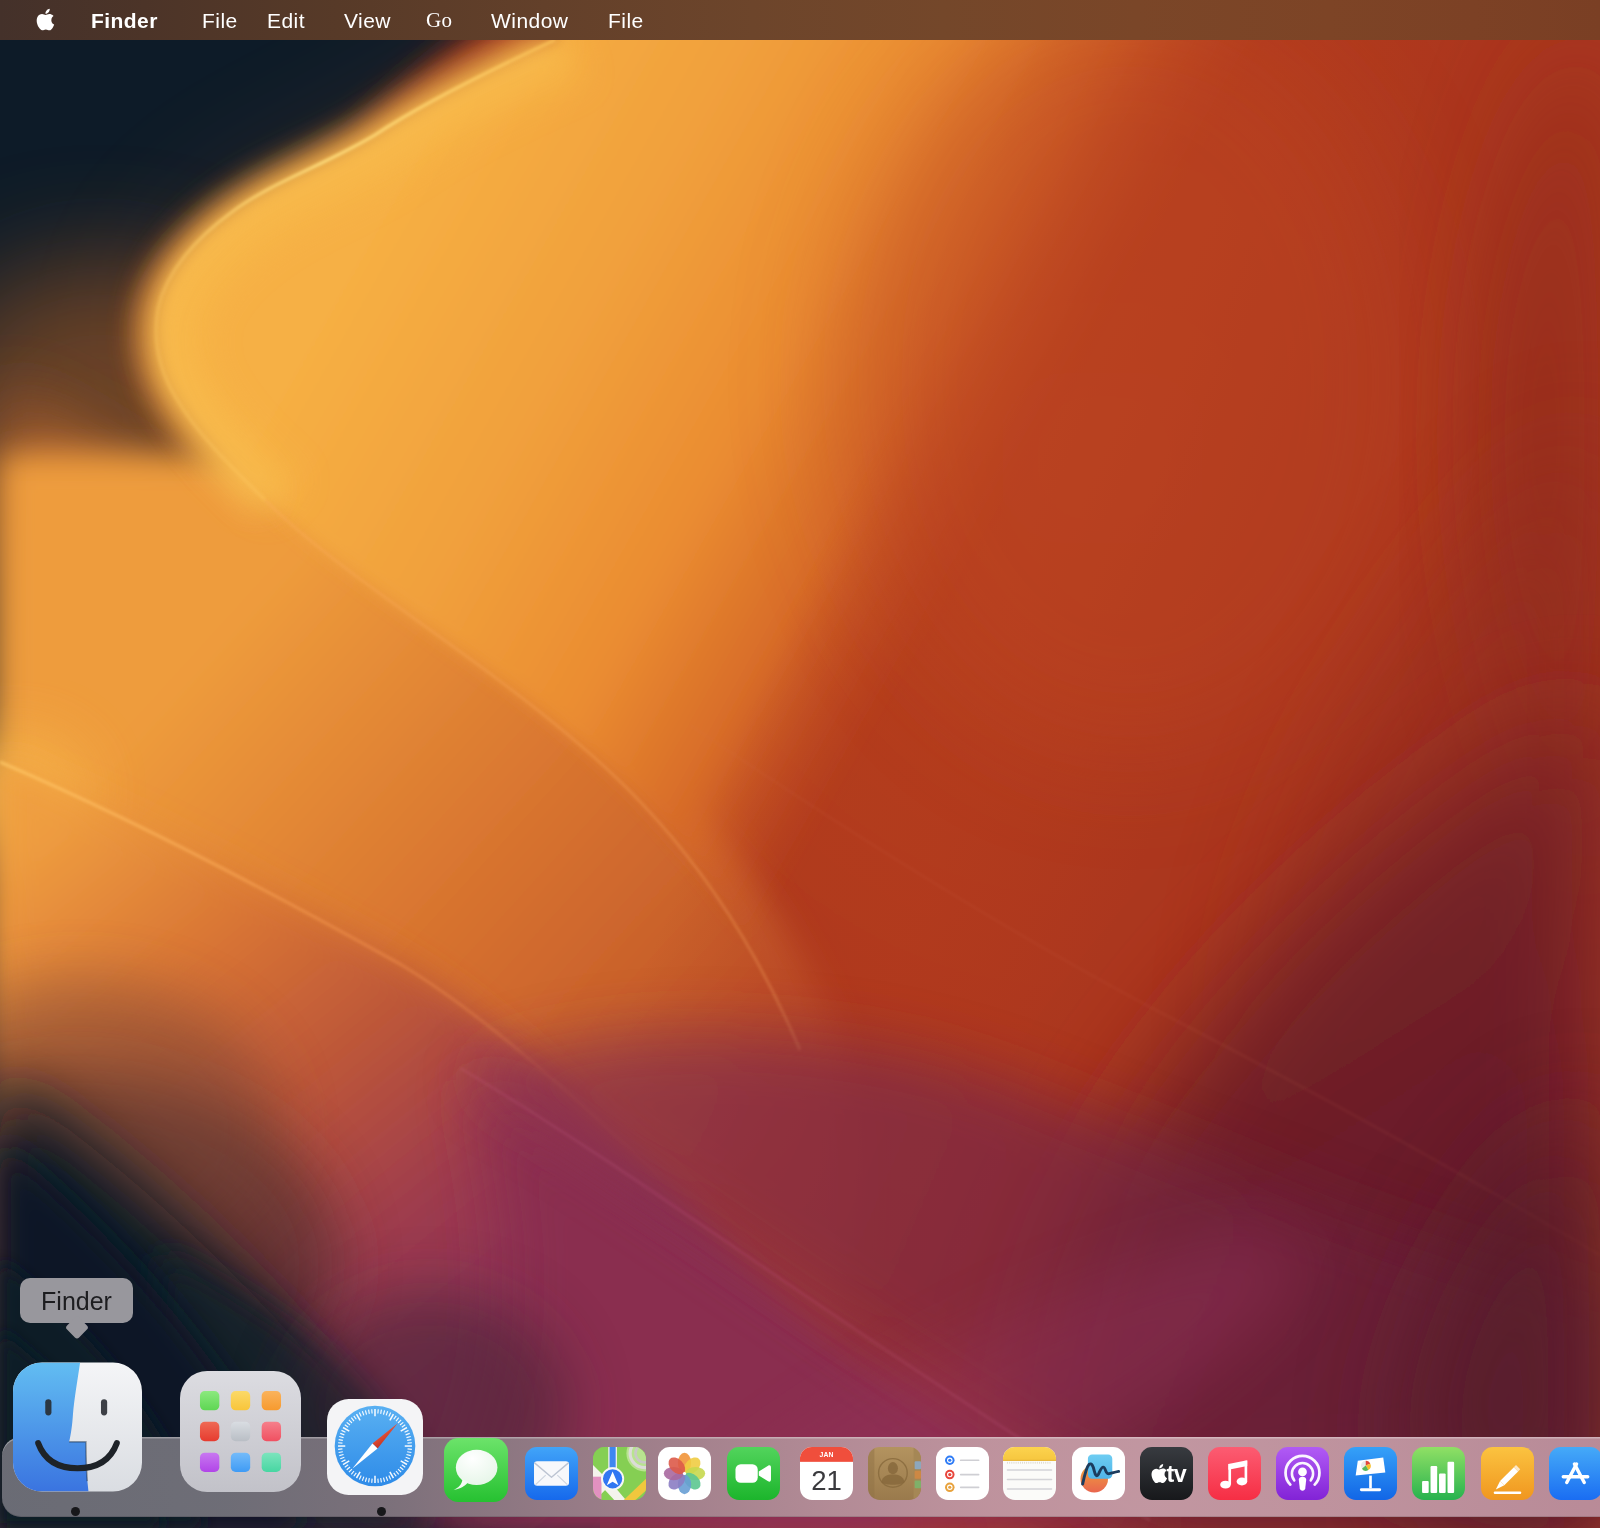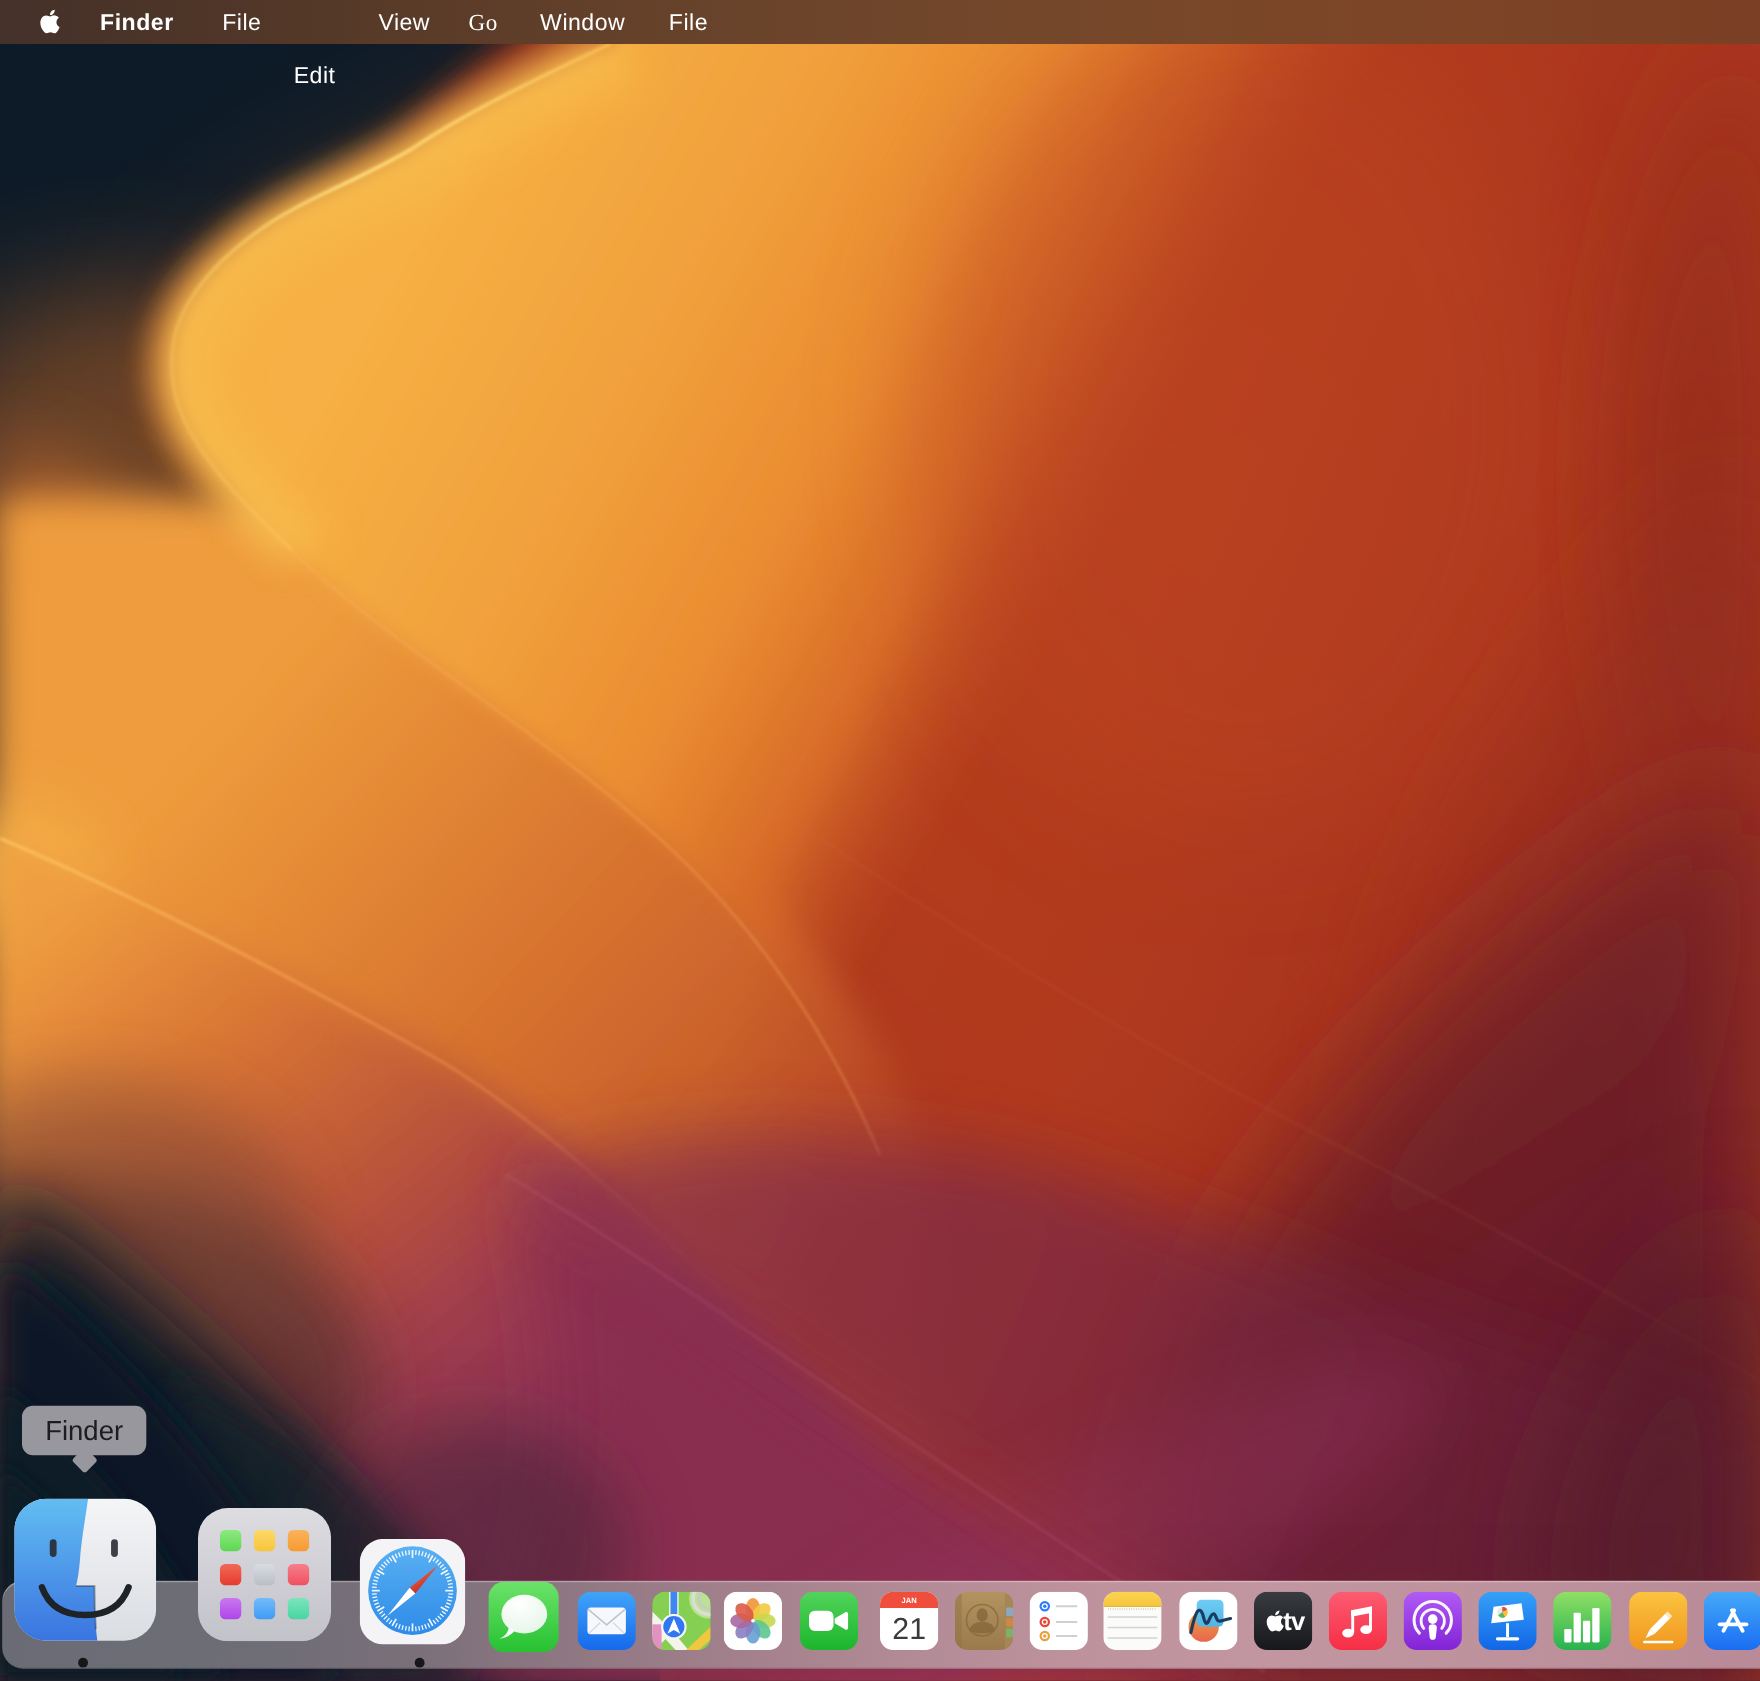--- a/index.html
+++ b/index.html
@@ -152,21 +152,21 @@
   <path d="M 0,1260 C 95,1330 170,1430 205,1528 L 0,1528 Z" fill="#0d1a26" filter="url(#b8)"></path>
   <path d="M 0,1330 L 100,1415 C 135,1455 155,1495 162,1528 L 0,1528 Z" fill="#0e1b27" filter="url(#b8)"></path>
 </svg>
 
 <div id="menubar">
   <svg style="position:absolute;left:33px;top:7px" width="23" height="25" viewBox="0 0 17 20">
     <path fill="#ffffff" d="M13.95,10.59c0.02,2.6,2.28,3.46,2.3,3.47c-0.02,0.06-0.36,1.23-1.19,2.44c-0.72,1.04-1.46,2.08-2.63,2.1 c-1.15,0.02-1.52-0.68-2.84-0.68c-1.31,0-1.73,0.66-2.81,0.7c-1.13,0.04-1.99-1.13-2.71-2.17C2.59,14.33,1.47,10.43,2.98,7.79 c0.75-1.31,2.09-2.14,3.54-2.16c1.11-0.02,2.15,0.75 2.83,0.75c0.67,0,1.95-0.92,3.28-0.79c0.56,0.02,2.12,0.22,3.13,1.7 C15.68,7.34,13.93,8.36,13.95,10.59 M11.79,4.19c0.6-0.72,1-1.73,0.89-2.73c-0.86,0.03-1.9,0.57-2.52,1.29 c-0.55,0.64-1.04,1.66-0.91,2.64C10.21,5.47,11.19,4.92,11.79,4.19"></path>
   </svg>
   <div class="mi" style="left:91px;font-weight:700;">Finder</div>
   <div class="mi" style="left:202px;">File</div>
-  <div class="mi" style="left:267px;margin-top:48px;">Edit</div>
+  <div class="mi" style="left:267px;">Edit</div>
   <div class="mi" style="left:344px;">View</div>
   <div class="mi" style="left:426px;font-family:Liberation Serif, serif;">Go</div>
   <div class="mi" style="left:491px;">Window</div>
   <div class="mi" style="left:608px;">File</div>
 </div>
 
 <div id="dockbar"></div>
 <div class="dot" style="left:71px;top:1507px;"></div>
 <div class="dot" style="left:377px;top:1507px;"></div>
 <div id="tooltip">Finder</div>

